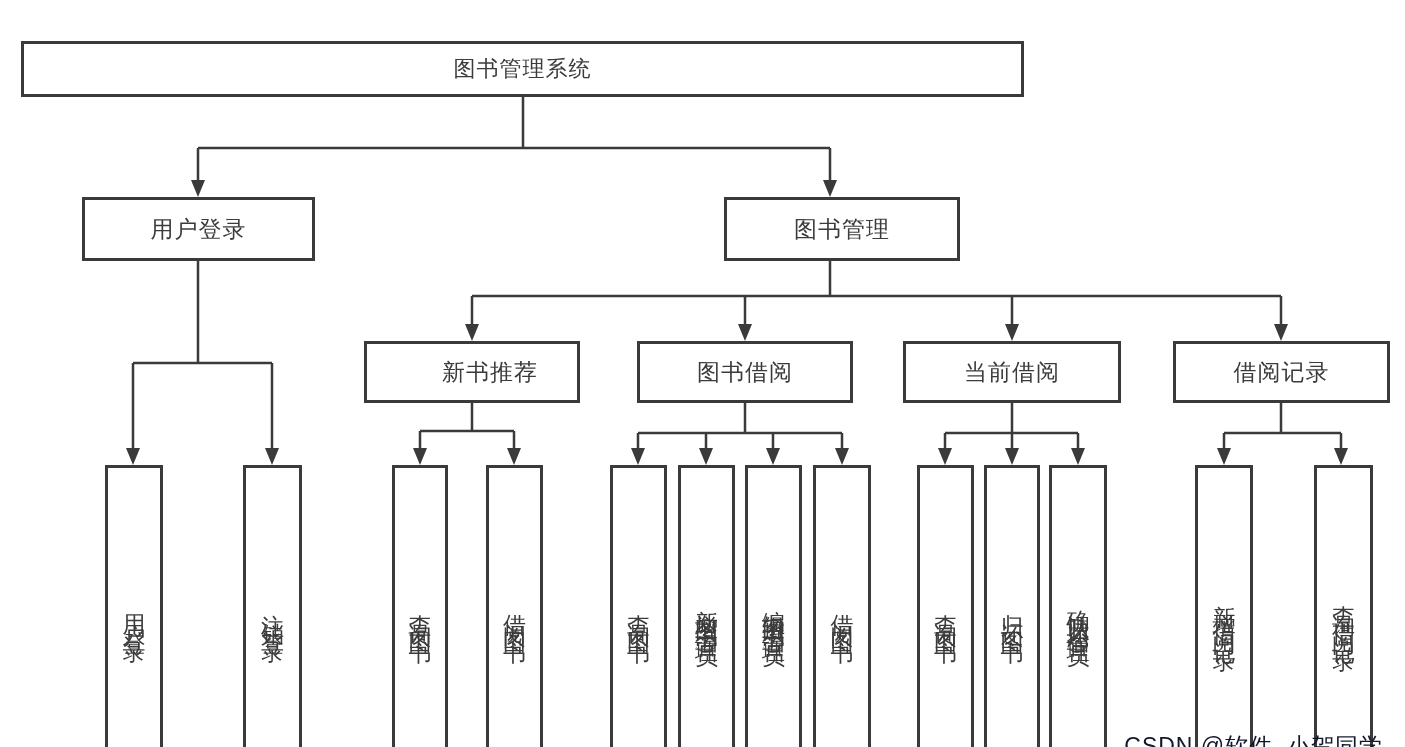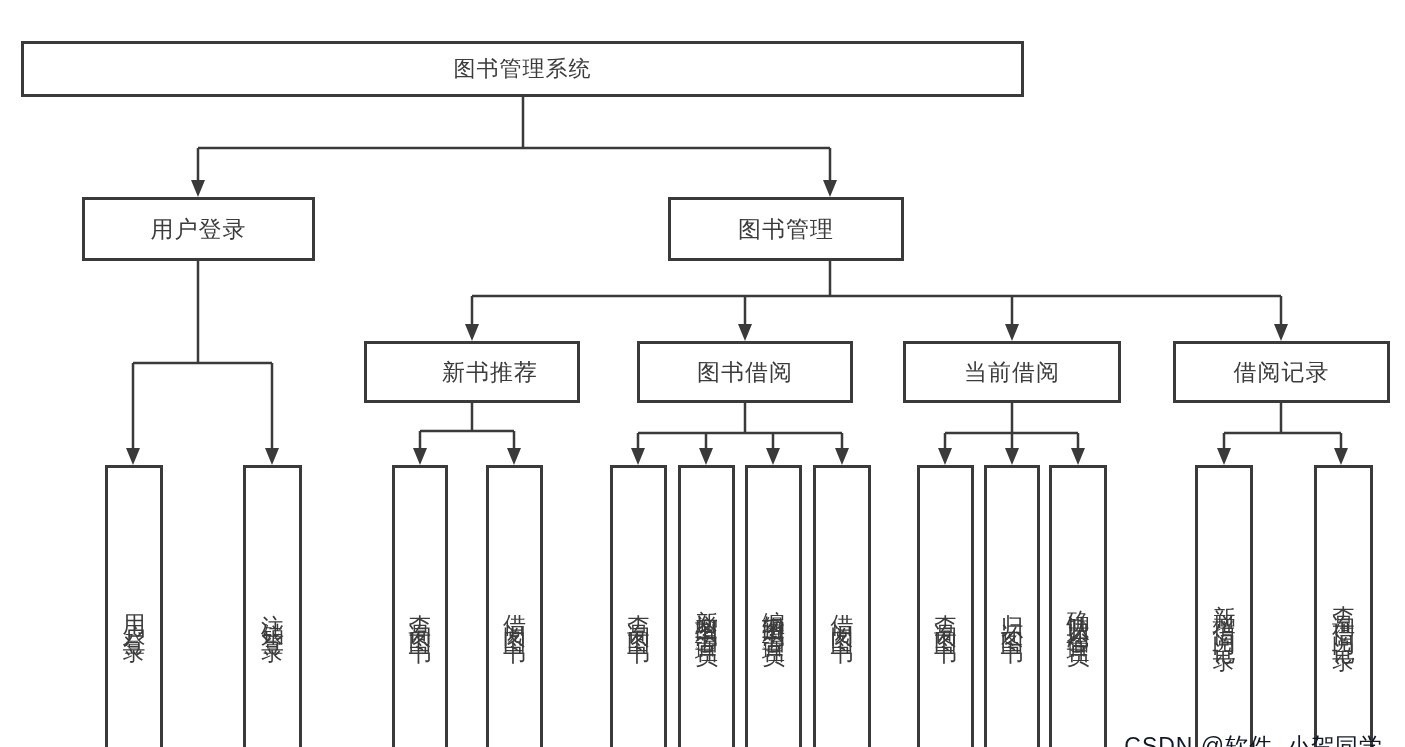--- a/index.html
+++ b/index.html
@@ -71,21 +71,21 @@
          M1224 437L1217 420H1231Z M1341 437L1334 420H1348Z"></path>
   </svg>
 
   <div class="node hnode root-node" style="left:21px; top:13px; width:1003px; height:56px;">
     <span>图书管理系统</span>
   </div>
 
   <div class="node hnode" style="left:82px; top:169px; width:233px; height:64px;">
     <span>用户登录</span>
   </div>
-  <div class="node hnode" style="left:668px; top:169px; width:236px; height:64px;">
+  <div class="node hnode" style="left:724px; top:169px; width:236px; height:64px;">
     <span>图书管理</span>
   </div>
 
   <div class="node hnode" style="left:364px; top:313px; width:216px; height:62px;padding-left:36px;">
     <span>新书推荐</span>
   </div>
   <div class="node hnode" style="left:637px; top:313px; width:216px; height:62px;">
     <span>图书借阅</span>
   </div>
   <div class="node hnode" style="left:903px; top:313px; width:218px; height:62px;justify-content:center;">

